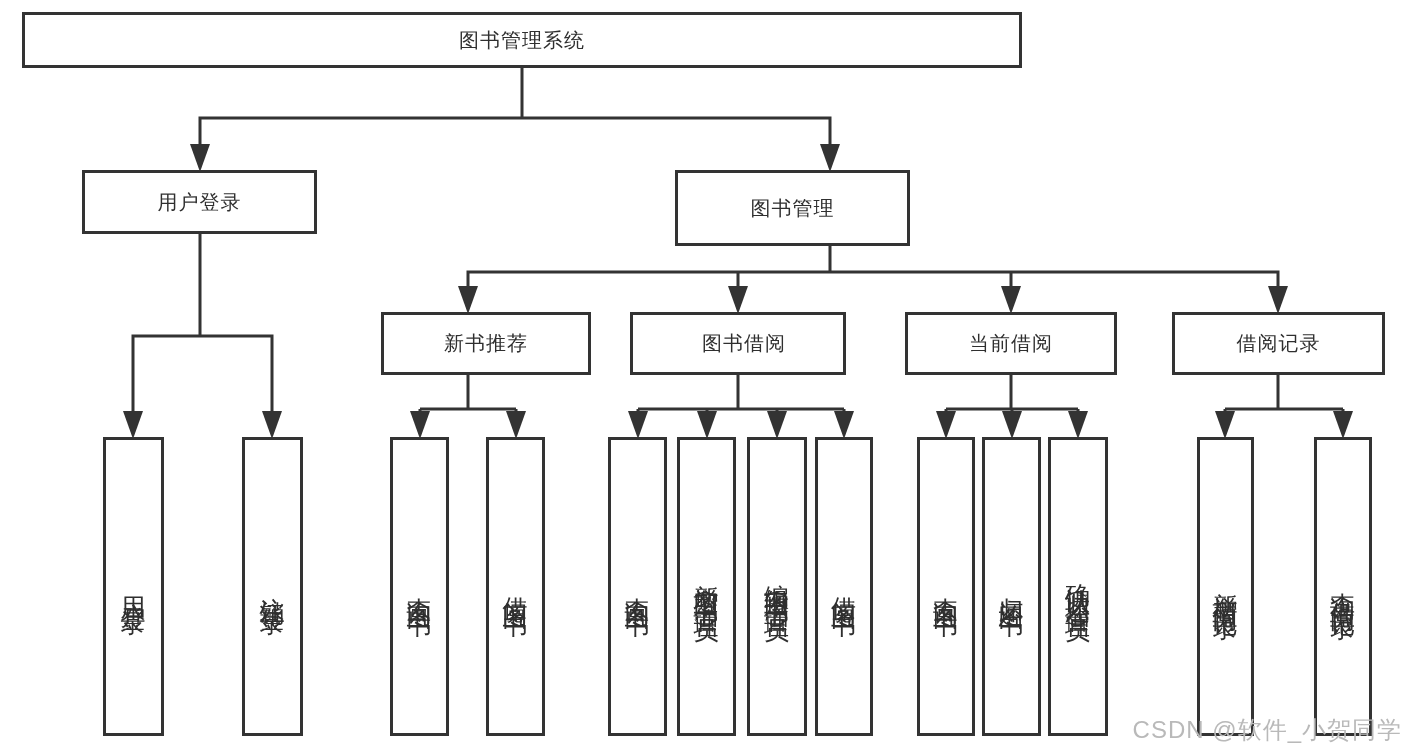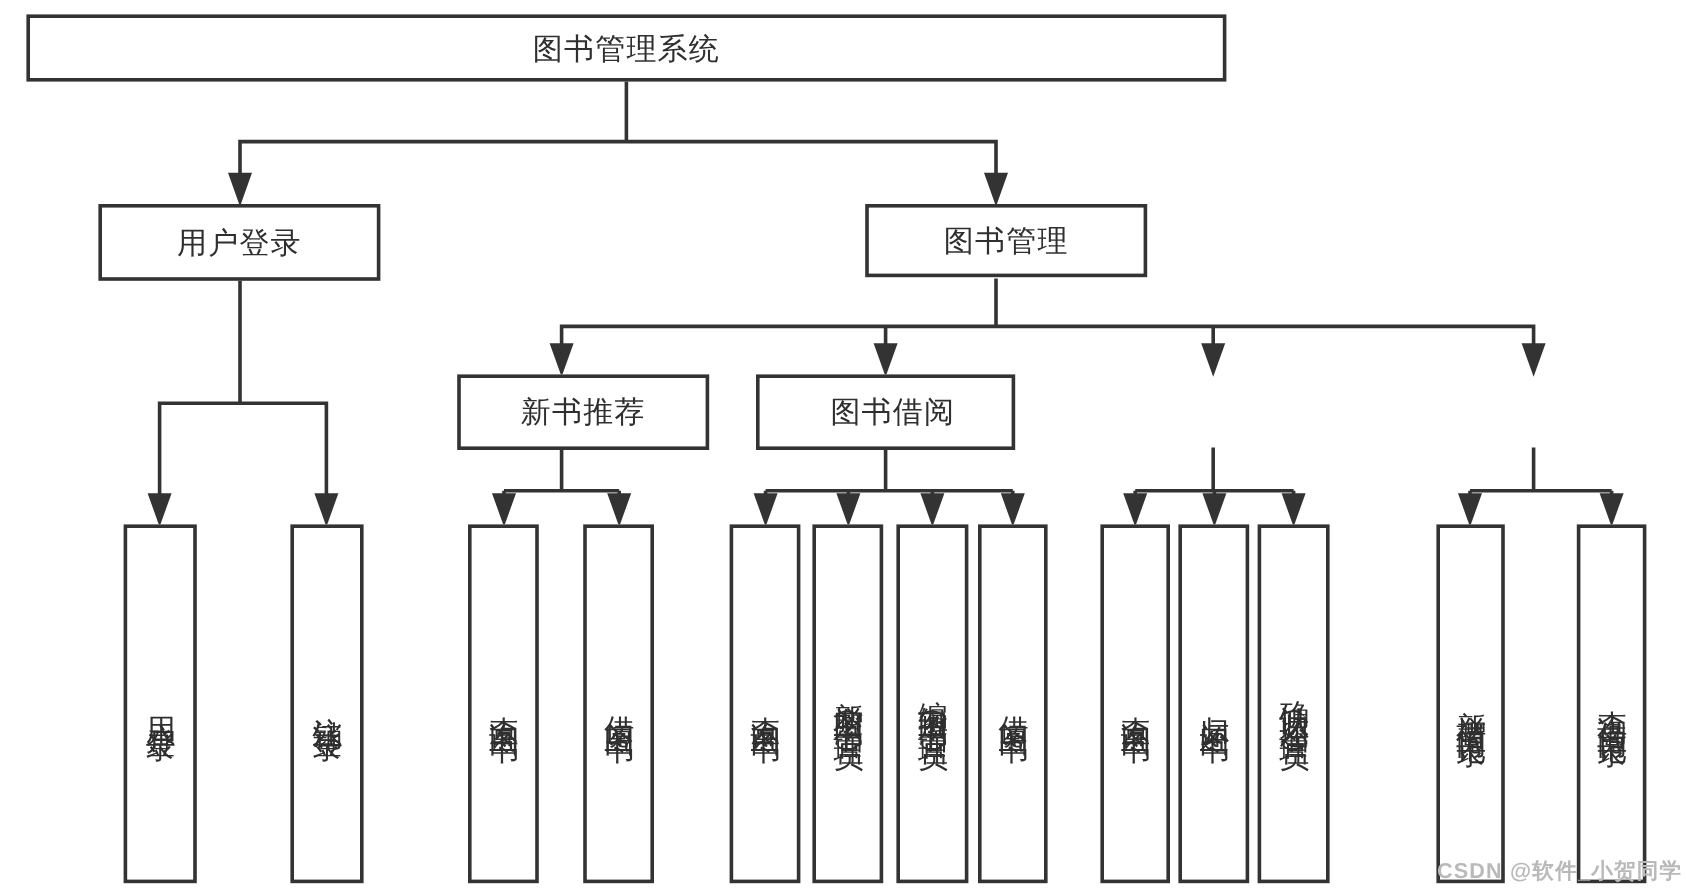--- a/index.html
+++ b/index.html
@@ -20,40 +20,39 @@
   #connectors path{stroke:var(--line);stroke-width:3;fill:none;}
   #connectors polygon{fill:var(--line);stroke:none;}
   .node{
     position:absolute;
     box-sizing:border-box;
     background:#fff;
     border:3px solid var(--line);
     display:flex;align-items:center;justify-content:center;
     color:var(--text);
   }
-  .h-node{font-size:25px;letter-spacing:1px;white-space:nowrap;}
+  .h-node{font-size:20px;letter-spacing:1px;white-space:nowrap;}
   .root-node{left:22px;top:12px;width:1000px;height:56px;}
   .leaf{top:437px;height:299px;}
   .leaf span{
     writing-mode:vertical-rl;
     text-orientation:mixed;
     font-size:25px;
     letter-spacing:5px;
     line-height:1.2;
     white-space:nowrap;
   }
   .watermark{
     position:absolute;
     right:3px;top:714px;
-    font-size:18px;
+    font-size:24px;
     color:var(--wm);
     letter-spacing:1px;
     white-space:nowrap;
     z-index:5;
-    font-weight:bold;
   }
 </style>
 </head>
 <body>
 
 <div id="canvas">
 
   <svg id="connectors" viewBox="0 0 1405 747" xmlns="http://www.w3.org/2000/svg">
 
     <path d="M522 66 L522 118 M200 146 L200 118 L830 118 L830 146"></path>
@@ -90,29 +89,35 @@
     <polygon points="1333,411 1353,411 1343,439"></polygon>
   </svg>
 
   <div class="node h-node root-node">
     <span>图书管理系统</span>
   </div>
 
   <div class="node h-node" style="left:82px;top:170px;width:235px;height:64px;">
     <span>用户登录</span>
   </div>
-  <div class="node h-node" style="left:721px;top:170px;width:235px;height:61px;">
+  <div class="node h-node" style="left:675px;top:170px;width:235px;height:76px;">
     <span>图书管理</span>
   </div>
 
   <div class="node h-node" style="left:381px;top:312px;width:210px;height:63px;">
     <span>新书推荐</span>
   </div>
   <div class="node h-node" style="left:630px;top:312px;width:216px;height:63px;padding-left:12px;">
     <span>图书借阅</span>
+  </div>
+  <div class="node h-node" style="left:905px;top:312px;width:212px;height:63px;">
+    <span>当前借阅</span>
+  </div>
+  <div class="node h-node" style="left:1172px;top:312px;width:213px;height:63px;">
+    <span>借阅记录</span>
   </div>
 
   <div class="node leaf" style="left:103px;width:61px;">
     <span>用户登录</span>
   </div>
   <div class="node leaf" style="left:242px;width:61px;">
     <span>注销登录</span>
   </div>
 
   <div class="node leaf" style="left:390px;width:59px;">

